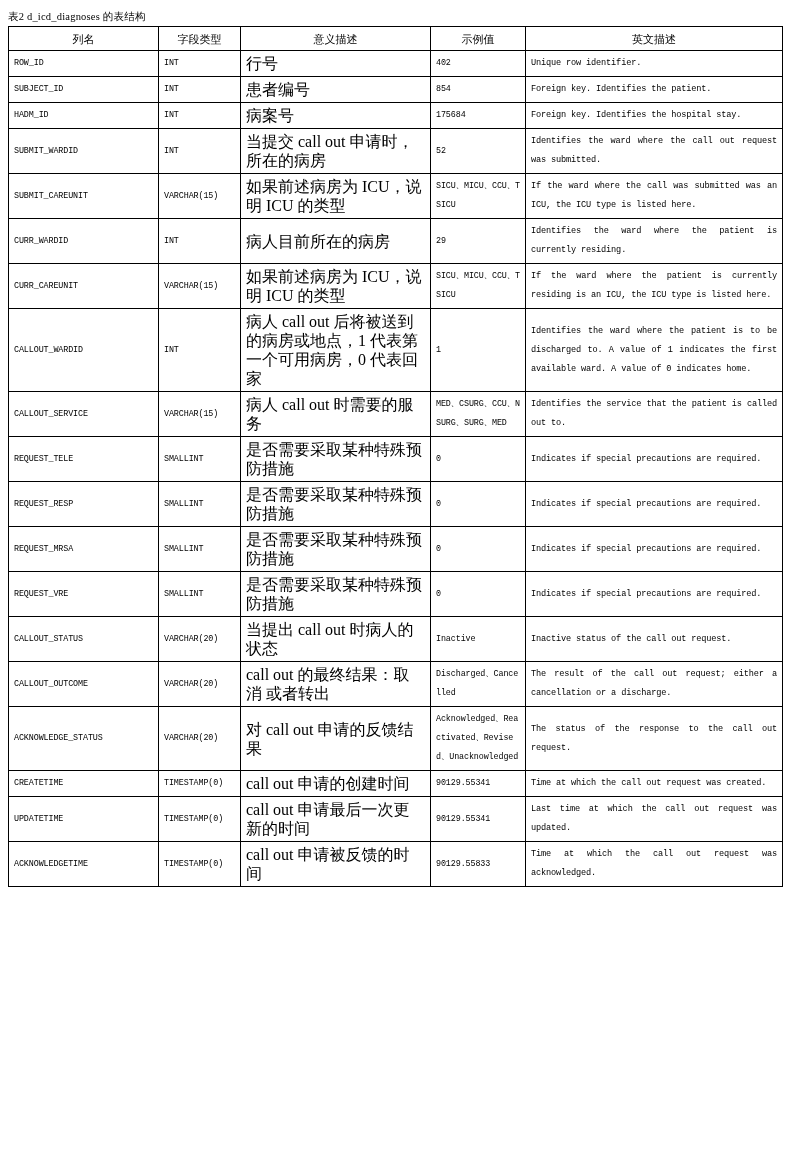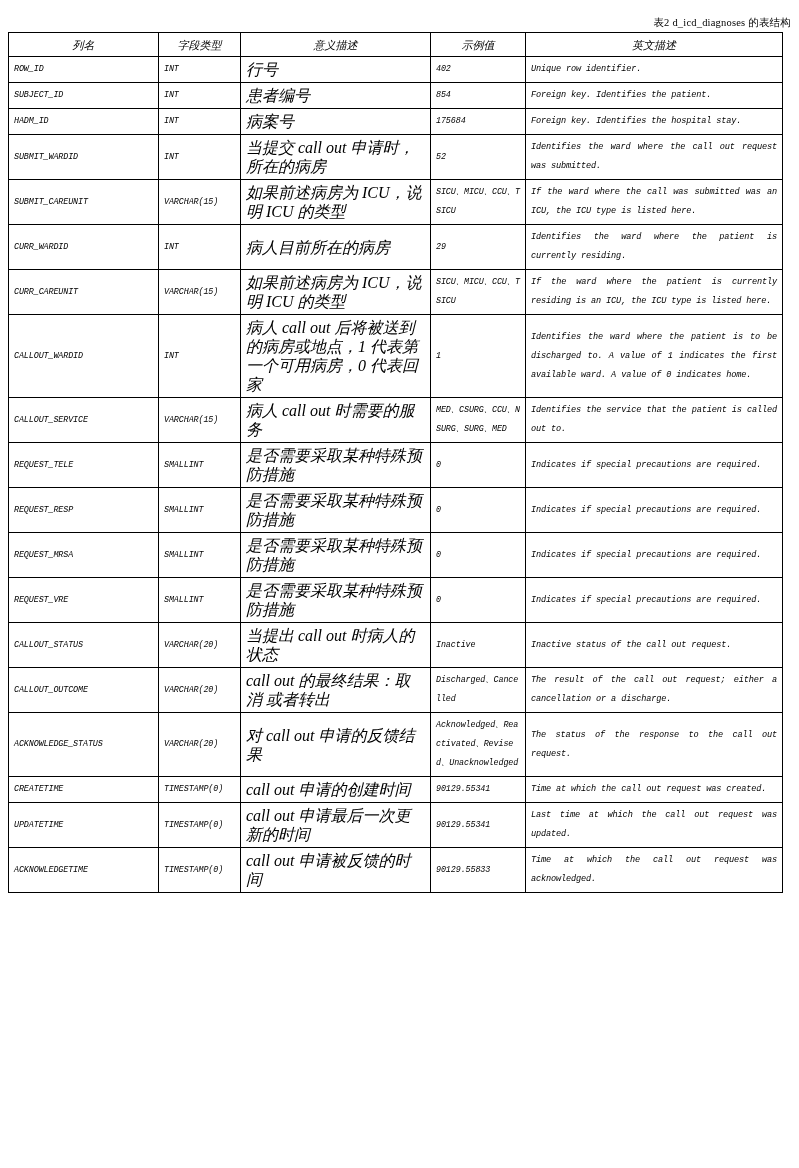--- a/index.html
+++ b/index.html
@@ -15,34 +15,33 @@
     overflow: hidden;
   }
   .page {
     position: relative;
     width: 799px;
     height: 1168px;
     box-sizing: border-box;
     padding: 0 8px;
   }
   .table-caption {
-    text-align: right;
+    text-align: left;
     font-size: 10.5px;
     line-height: 14px;
-    padding-top: 16px;
+    padding-top: 10px;
     padding-bottom: 2px;
     letter-spacing: 0.2px;
     font-family: "Liberation Serif", "DejaVu Serif", serif;
   }
   table.struct {
     border-collapse: collapse;
     width: 774px;
     table-layout: fixed;
     border: 1.6px solid #000;
-    font-style: italic;
   }
   table.struct col.c0 { width: 150px; }
   table.struct col.c1 { width: 82px; }
   table.struct col.c2 { width: 190px; }
   table.struct col.c3 { width: 95px; }
   table.struct col.c4 { width: 257px; }
 
   table.struct th,
   table.struct td {
     border: 1.1px solid #000;

